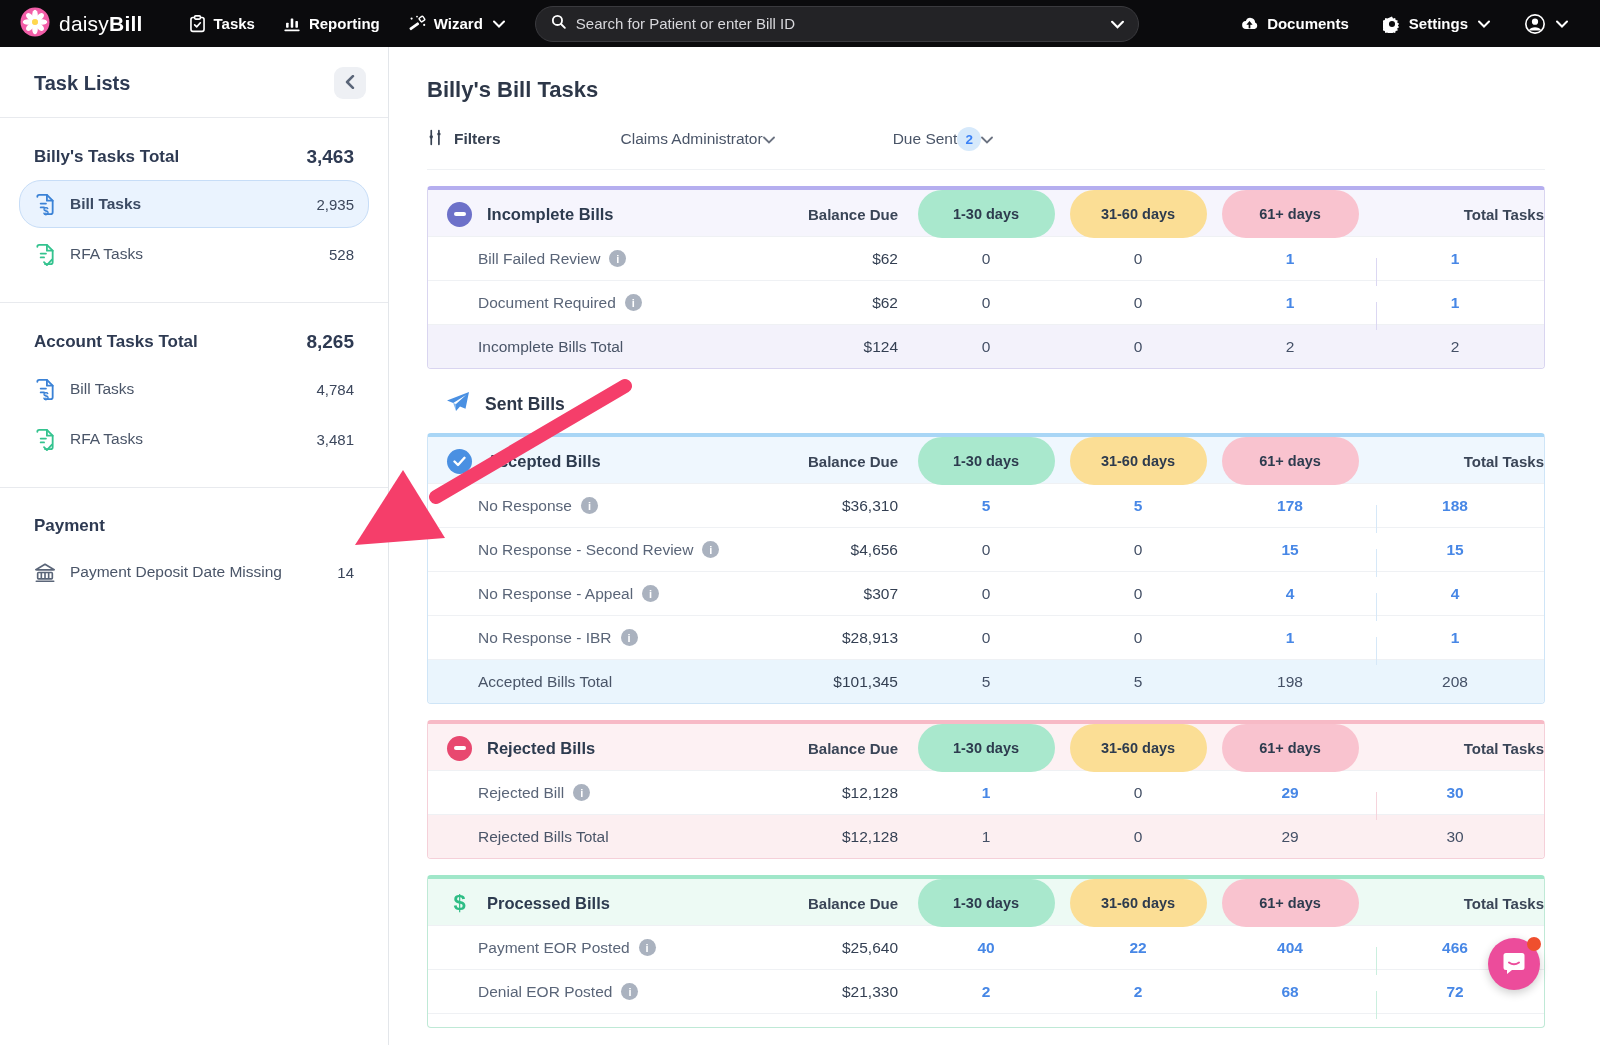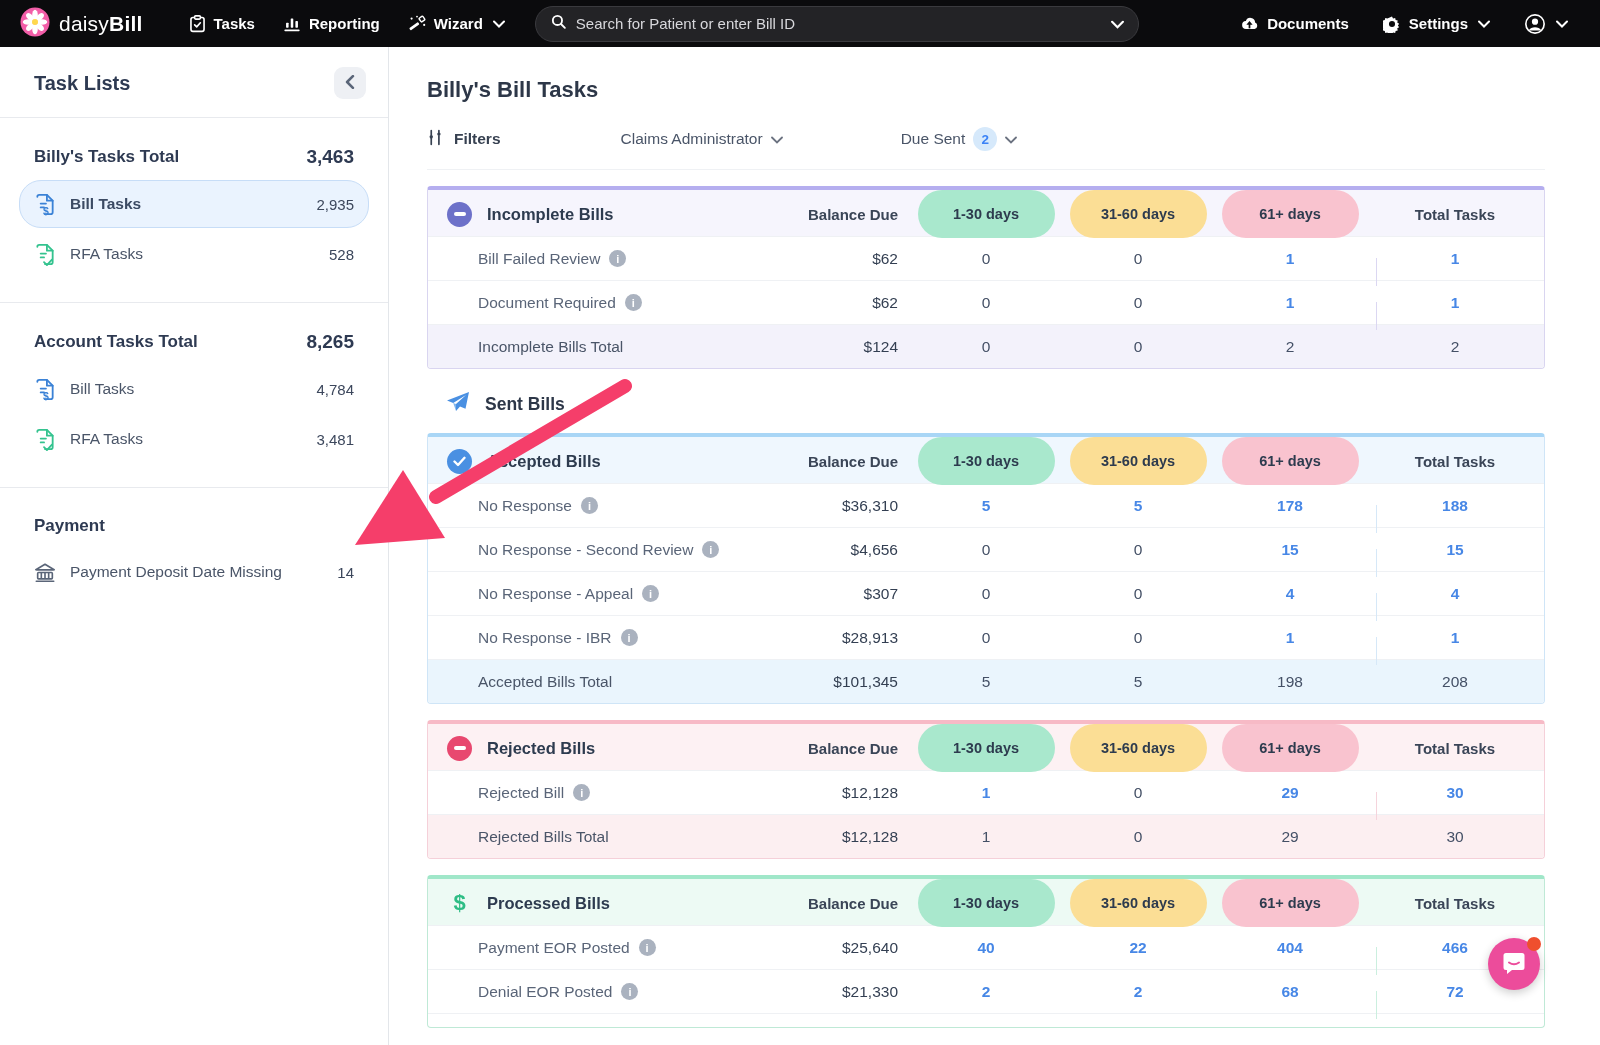--- a/index.html
+++ b/index.html
@@ -45,38 +45,38 @@
   .sb-item.selected { background:#eaf3fe; border-color:#c7ddf7; }
   .sb-item .sb-label { flex:1; font-size:15.5px; color:#4a5568; }
   .sb-item.selected .sb-label { color:#3b4a63; font-weight:700; }
   .sb-item .sb-count { font-size:15px; color:#3c475c; }
   .sb-icon { width:22px; height:22px; display:flex; align-items:center; justify-content:center; }
 
   
   .page-title { font-size:22px; font-weight:800; color:#2d3748; }
   .filters-row { display:flex; align-items:center; margin-top:24px; padding-bottom:18px; border-bottom:1px solid #eff1f4; }
   .filters-label { display:flex; align-items:center; gap:10px; font-size:15.5px; font-weight:700; color:#374151; cursor:pointer; }
-  .filter-dd { display:flex; align-items:center; gap:8px; font-size:15.5px; color:#4a5568; cursor:pointer; }
+  .filter-dd { display:flex; align-items:center; font-size:15.5px; color:#4a5568; cursor:pointer; }
   .filter-dd.dd1 { margin-left:120px; }
   .filter-dd.dd2 { margin-left:118px; }
   .badge { width:24px; height:24px; border-radius:50%; background:#d6e9fb; color:#3b82f6;
     font-size:13.5px; font-weight:700; display:flex; align-items:center; justify-content:center; }
 
   
   .card { border:1px solid var(--bdr); border-top:4px solid var(--top); border-radius:4px;
     overflow:hidden; margin-top:16px; background:#fff; }
   .trow { display:grid; grid-template-columns:1fr 140px 152px 152px 152px 178px; align-items:center; height:44px; }
   .thead { height:46px; background:var(--hbg); }
   .tcell-title { display:flex; align-items:center; gap:15px; padding-left:19px; }
   .t-title { font-size:16.5px; font-weight:800; color:#2d3b4f; }
   .col-balance { text-align:right; padding-right:12px; font-size:15px; font-weight:700; color:#3a4557; }
   .col-pill { text-align:center; }
   .pill { display:inline-block; padding:16px 0; width:137px; border-radius:999px; font-size:14.5px;
     font-weight:700; color:#2d3b4e; }
-  .col-total-h { text-align:center; font-size:15px; font-weight:700; color:#3a4557; }
+  .col-total-h { text-align:right; font-size:15px; font-weight:700; color:#3a4557; }
   .drow { border-top:1px solid #eff1f4; }
   .rlabel { display:flex; align-items:center; gap:9px; padding-left:50px; font-size:15.5px; color:#5a6578; }
   .rbal { text-align:right; padding-right:12px; font-size:15.5px; color:#333f52; }
   .rnum { text-align:center; font-size:15.5px; color:#445066; }
   .rnum.blue { color:#4787e6; font-weight:700; cursor:pointer; }
   .rtotal { position:relative; text-align:center; font-size:15.5px; color:#445066; }
   .rtotal.blue { color:#4787e6; font-weight:700; cursor:pointer; }
   .rtotal.tick::before { content:""; position:absolute; left:10px; top:8px; width:1px; height:28px; background:var(--tick); }
   .total-row { background:var(--tbg); border-top:1px solid #eff1f4; }
   .total-row .rlabel { color:#4a5568; }

